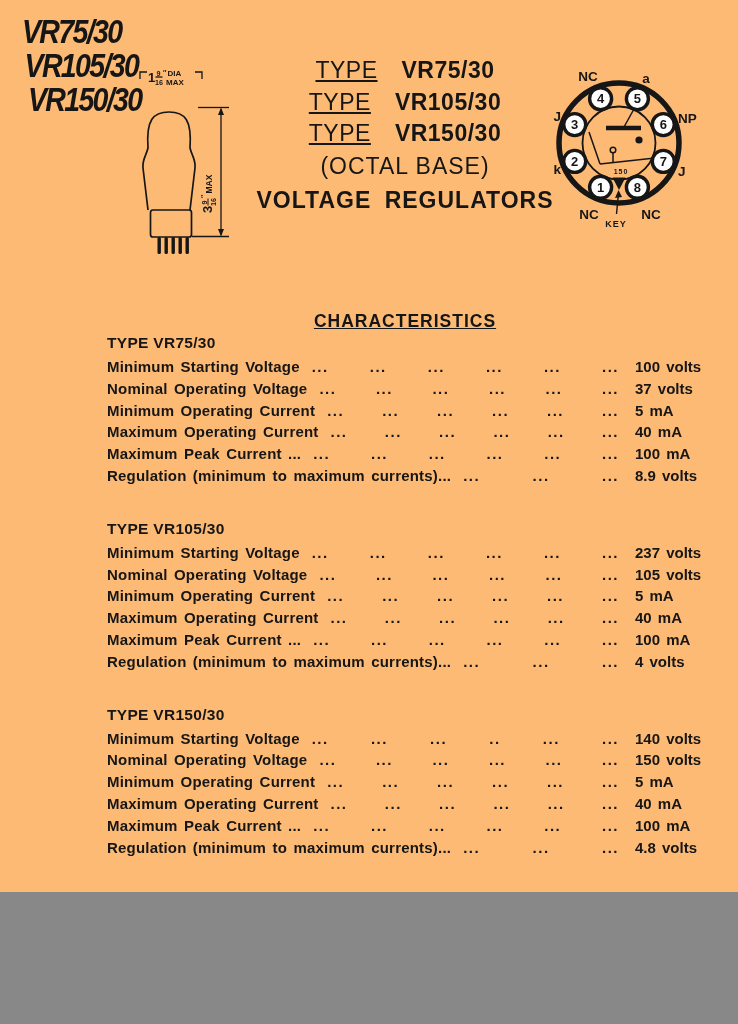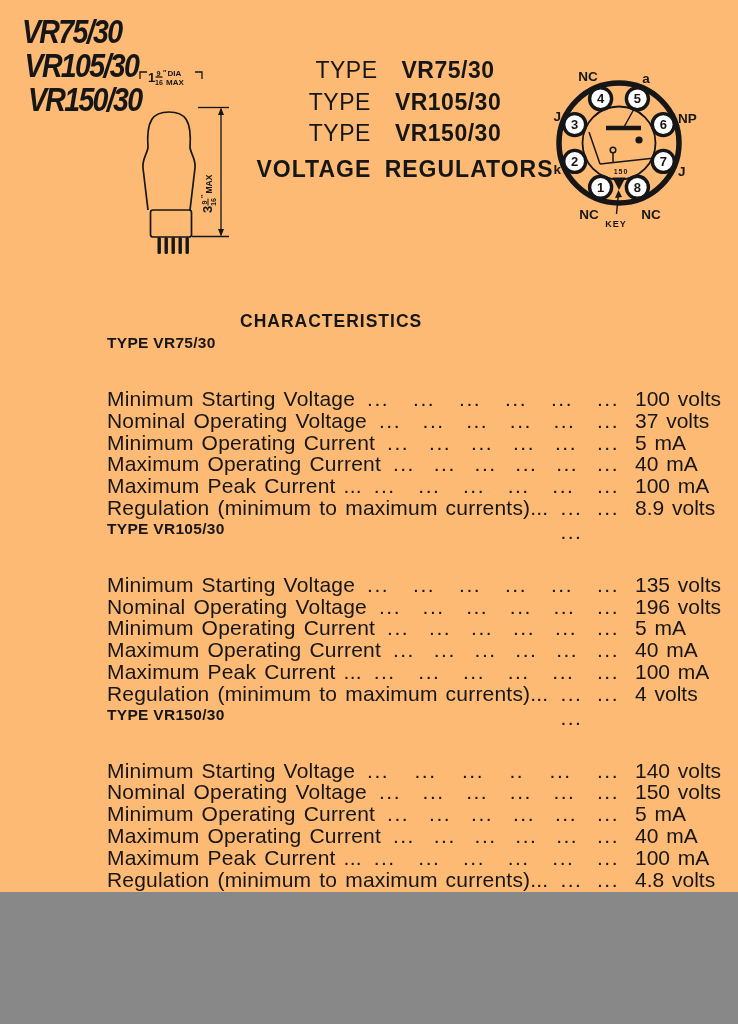--- a/index.html
+++ b/index.html
@@ -17,35 +17,35 @@
   .logo div{
     font-size:34px;font-weight:bold;font-style:italic;
     letter-spacing:-2px;line-height:34px;white-space:nowrap;
   }
   .logo div:nth-child(2){padding-left:3px;}
   .logo div:nth-child(3){padding-left:7px;}
   
   .title-block{position:absolute;left:240px;top:55px;width:330px;text-align:center;}
   .kicker{font-size:16.5px;font-weight:700;word-spacing:6px;letter-spacing:.5px;margin-bottom:22px;}
   .type-line{font-size:23px;line-height:31.5px;white-space:nowrap;}
-  .type-line .prefix{font-weight:400;margin-right:24px;letter-spacing:.5px;}
+  .type-line .prefix{font-weight:400;margin-right:24px;letter-spacing:.5px;text-decoration:underline;}
   .type-line .name{font-weight:700;letter-spacing:.5px;}
   .octal{font-size:23px;line-height:30px;letter-spacing:1px;margin-top:1px;}
   .main-title{font-size:23px;font-weight:600;letter-spacing:1px;word-spacing:6px;margin-top:6px;white-space:nowrap;}
   
-  .char-heading{position:absolute;left:240px;top:311px;width:330px;text-align:left;
-    font-size:17.5px;font-weight:600;letter-spacing:1px;}
+  .char-heading{position:absolute;left:240px;top:311px;width:330px;text-align:center;
+    font-size:17.5px;font-weight:600;letter-spacing:1px;text-decoration:underline;}
   .tables{position:absolute;left:107px;top:334px;width:628px;}
   .char-table{margin-bottom:31px;}
   .tbl-title{font-size:15.5px;font-weight:700;height:24px;letter-spacing:.3px;}
-  .row{display:flex;align-items:baseline;height:21.8px;font-size:21px;font-weight:400;}
+  .row{display:flex;align-items:baseline;height:21.8px;font-size:15px;font-weight:700;}
   .row .lbl{white-space:nowrap;letter-spacing:.2px;word-spacing:2px;}
   .row .leaders{flex:1;min-width:0;margin:0 16px 0 12px;
     text-align:justify;text-align-last:justify;letter-spacing:1.5px;overflow:hidden;}
-  .row .val{width:100px;white-space:nowrap;word-spacing:2px;margin-top:29px;}
+  .row .val{width:100px;white-space:nowrap;word-spacing:2px;}
   
   .footer-par{position:absolute;left:107px;top:875px;width:625px;
     font-size:15.5px;font-weight:600;line-height:22.5px;text-align:justify;word-spacing:2.5px;}
   .note{position:absolute;left:126px;top:943px;display:flex;
     font-size:15.5px;font-weight:600;line-height:22.3px;}
   .note .prefix{margin-right:6px;white-space:nowrap;letter-spacing:.5px;}
   .note .lines div{white-space:nowrap;word-spacing:3.5px;}
   
   svg{position:absolute;overflow:visible;}
   svg text{font-family:"Liberation Sans", sans-serif;fill:#161616;}
@@ -111,20 +111,21 @@
   <div class="title-block">
     <div class="type-line">
       <span class="prefix">TYPE</span><span class="name">VR75/30</span>
     </div>
     <div class="type-line">
       <span class="prefix">TYPE</span><span class="name">VR105/30</span>
     </div>
     <div class="type-line">
       <span class="prefix">TYPE</span><span class="name">VR150/30</span>
     </div>
+    <div class="octal">(OCTAL BASE)</div>
     <div class="main-title">VOLTAGE REGULATORS</div>
   </div>
 
   <svg style="left:531px;top:51px" width="176" height="186" viewBox="-88 -92 176 186">
     <circle cx="0" cy="0" r="60" fill="none" stroke="#161616" stroke-width="5.5"></circle>
     <circle cx="0" cy="0" r="36.5" fill="none" stroke="#161616" stroke-width="1.8"></circle>
 
     <g stroke="#161616" fill="none">
       <line x1="-13" y1="-15" x2="22" y2="-15" stroke-width="4.3"></line>
       <line x1="15" y1="-34" x2="5" y2="-16" stroke-width="1.5"></line>
@@ -209,26 +210,26 @@
           <span class="leaders">... ... ...</span>
           <span class="val">8.9 volts</span>
         </div>
     </div>
 
     <div class="char-table">
       <div class="tbl-title">TYPE VR105/30</div>
       <div class="row">
           <span class="lbl">Minimum Starting Voltage</span>
           <span class="leaders">... ... ... ... ... ...</span>
-          <span class="val">135 volts</span>
+          <span class="val">237 volts</span>
         </div>
       <div class="row">
           <span class="lbl">Nominal Operating Voltage</span>
           <span class="leaders">... ... ... ... ... ...</span>
-          <span class="val">196 volts</span>
+          <span class="val">105 volts</span>
         </div>
       <div class="row">
           <span class="lbl">Minimum Operating Current</span>
           <span class="leaders">... ... ... ... ... ...</span>
           <span class="val">5 mA</span>
         </div>
       <div class="row">
           <span class="lbl">Maximum Operating Current</span>
           <span class="leaders">... ... ... ... ... ...</span>
           <span class="val">40 mA</span>

